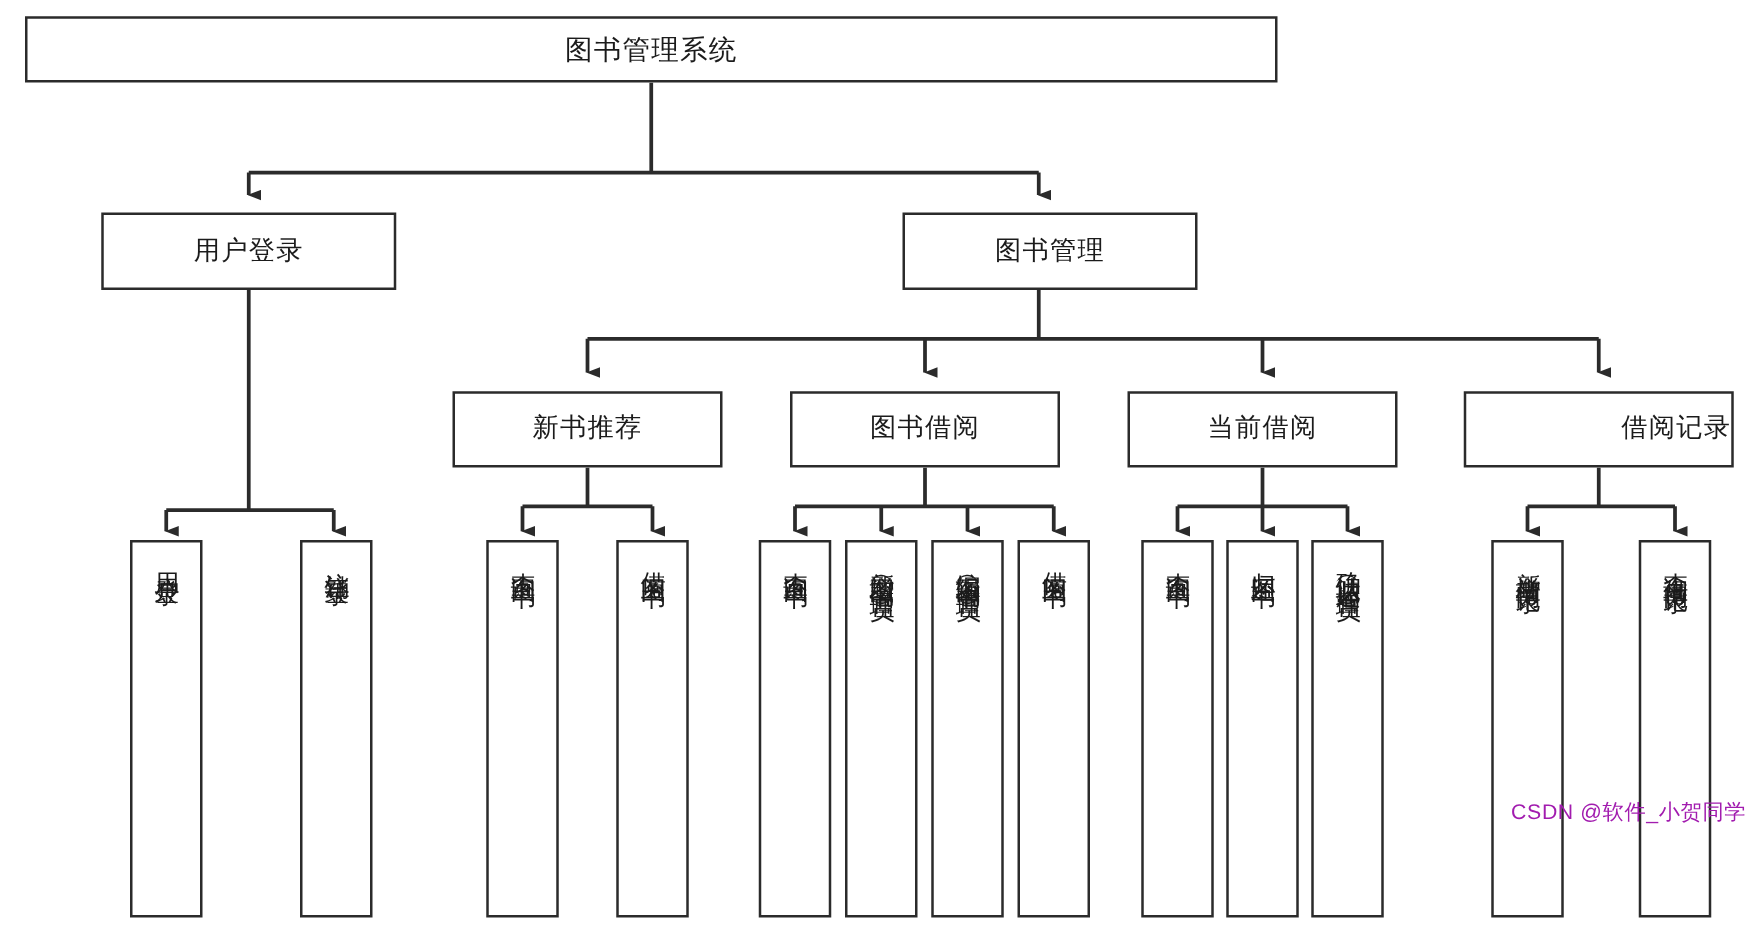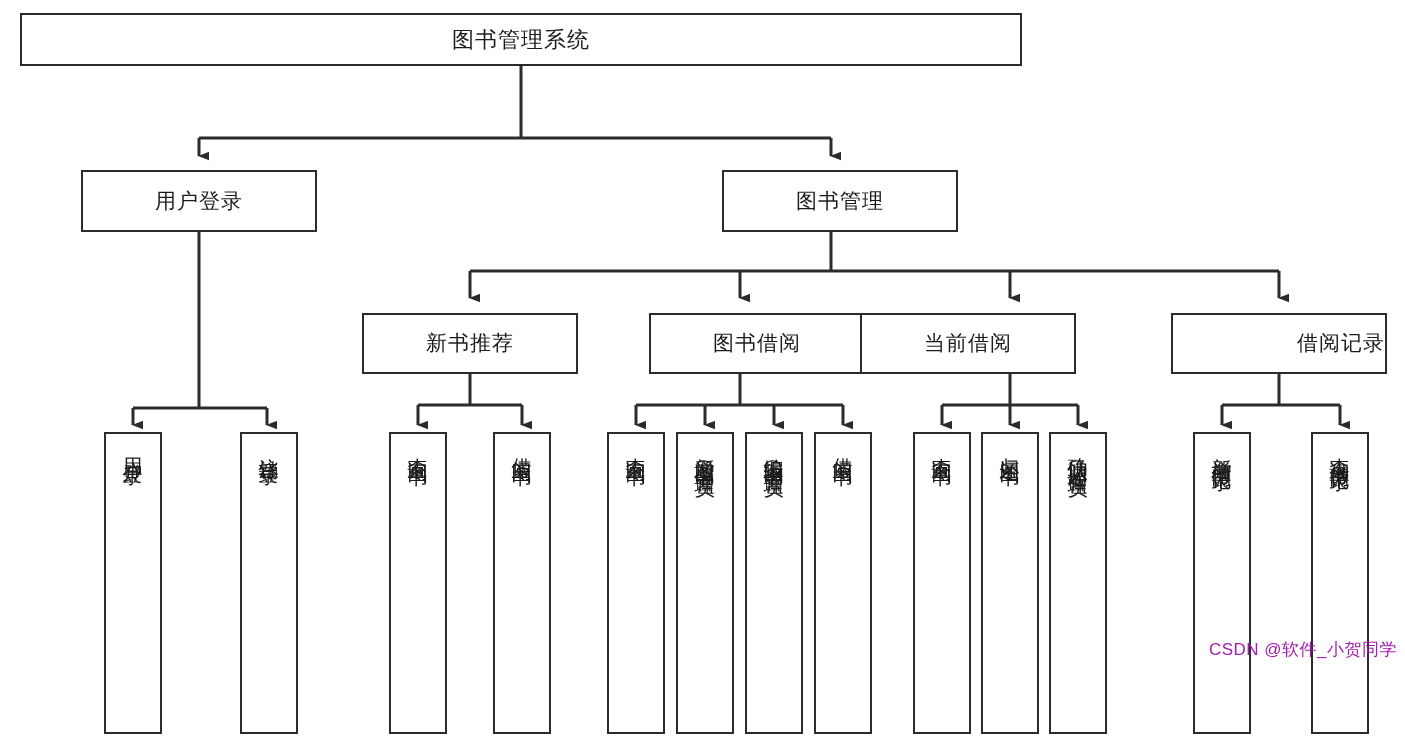--- a/index.html
+++ b/index.html
@@ -136,24 +136,24 @@
   <div class="node horiz" style="left:81px; top:170px; width:236px; height:62px;">
     <span class="node-label">用户登录</span>
   </div>
   <div class="node horiz" style="left:722px; top:170px; width:236px; height:62px;">
     <span class="node-label">图书管理</span>
   </div>
 
   <div class="node horiz" style="left:362px; top:313px; width:216px; height:61px;">
     <span class="node-label">新书推荐</span>
   </div>
-  <div class="node horiz" style="left:632px; top:313px; width:216px; height:61px;margin-left:17px;">
+  <div class="node horiz" style="left:632px; top:313px; width:216px; height:61px;">
     <span class="node-label">图书借阅</span>
   </div>
-  <div class="node horiz" style="left:860px; top:313px; width:216px; height:61px;">
+  <div class="node horiz" style="left:902px; top:313px; width:216px; height:61px;">
     <span class="node-label">当前借阅</span>
   </div>
   <div class="node horiz" style="left:1171px; top:313px; width:216px; height:61px;justify-content:flex-end;">
     <span class="node-label">借阅记录</span>
   </div>
 
   <div class="node leaf" style="left:104px; top:432px; width:58px; height:302px;">
     <span class="node-label">用户登录</span>
   </div>
   <div class="node leaf" style="left:240px; top:432px; width:58px; height:302px;">

